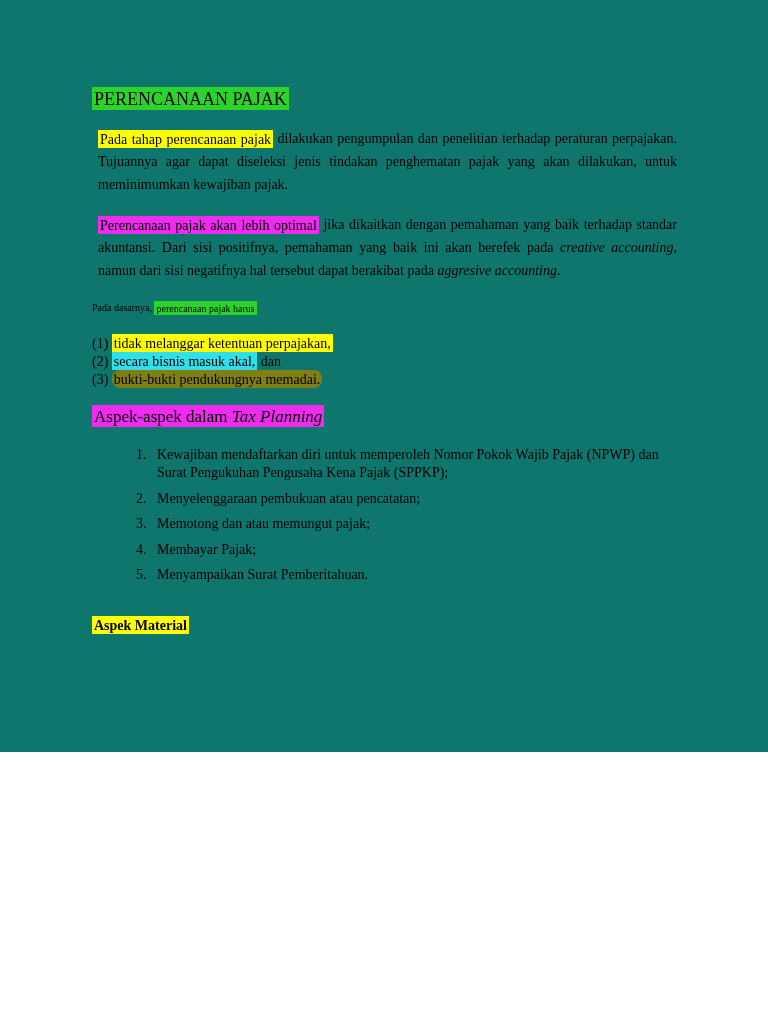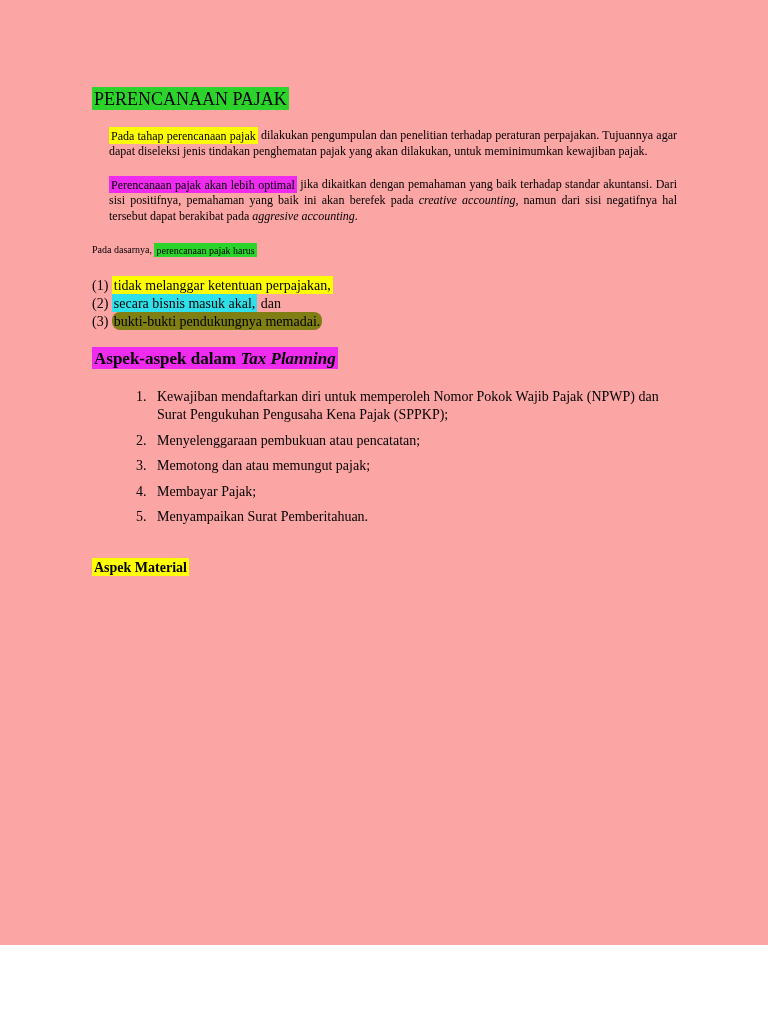--- a/index.html
+++ b/index.html
@@ -10,35 +10,35 @@
   body {
     width: 768px;
     height: 1024px;
     overflow: hidden;
     font-family: "Liberation Serif", "DejaVu Serif", serif;
     color: #000000;
   }
   .page {
     box-sizing: border-box;
     width: 768px;
-    height: 945px;
+    height: 752px;
     padding: 86px 91px 40px 92px;
-    background: #fca5a5;
+    background: #0f766e;
   }
   .doc-title {
     font-size: 18px;
     font-weight: normal;
     line-height: 25px;
     margin: 0 0 16px 0;
   }
   p.body-text {
-    font-size: 12px;
-    line-height: 16px;
+    font-size: 14px;
+    line-height: 23px;
     text-align: justify;
-    margin: 0 0 17px 17px;
+    margin: 0 0 17px 6px;
   }
   .plain-line {
     font-size: 10px;
     line-height: 18.5px;
     margin: 0 0 17px 0;
   }
   .hl {
     padding: 1.5px 2px;
   }
   .hl-green   { background: var(--hl-green); }
@@ -49,21 +49,21 @@
   .italic { font-style: italic; }
   .conditions {
     margin: 0 0 16px 0;
   }
   .condition-row {
     font-size: 14px;
     line-height: 18px;
   }
   .section-heading {
     font-size: 17px;
-    font-weight: bold;
+    font-weight: normal;
     line-height: 24px;
     margin: 0 0 17px 0;
   }
   .sub-heading {
     font-size: 14px;
     font-weight: bold;
     line-height: 19px;
     margin: 0 0 15px 0;
   }
   ol.formal-list {

